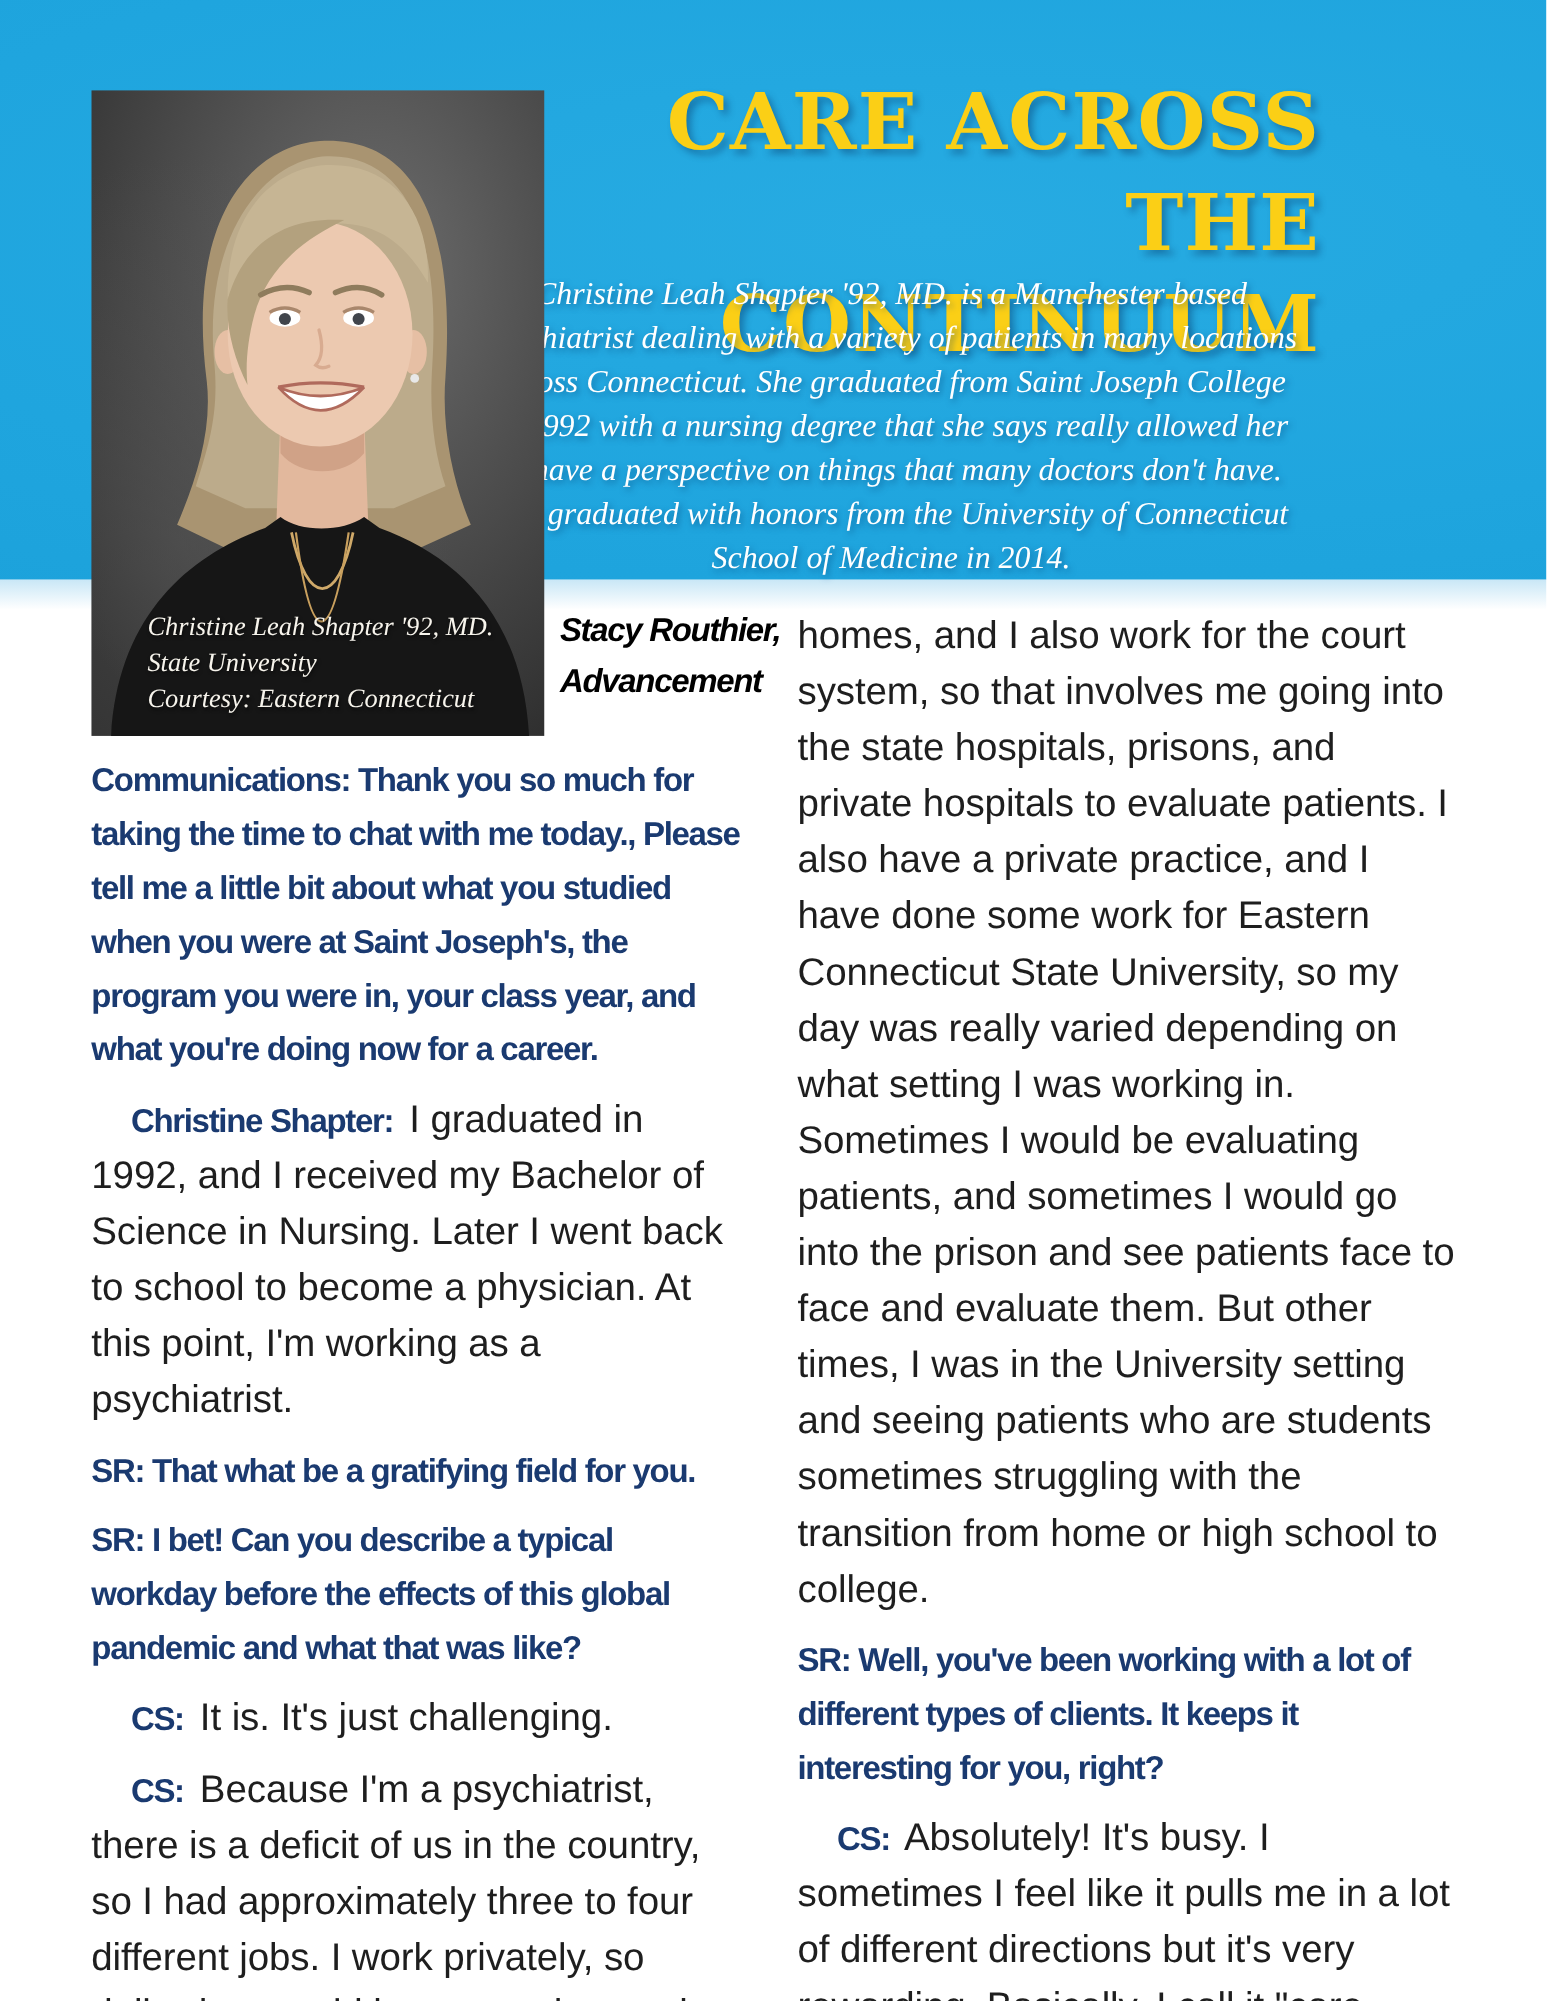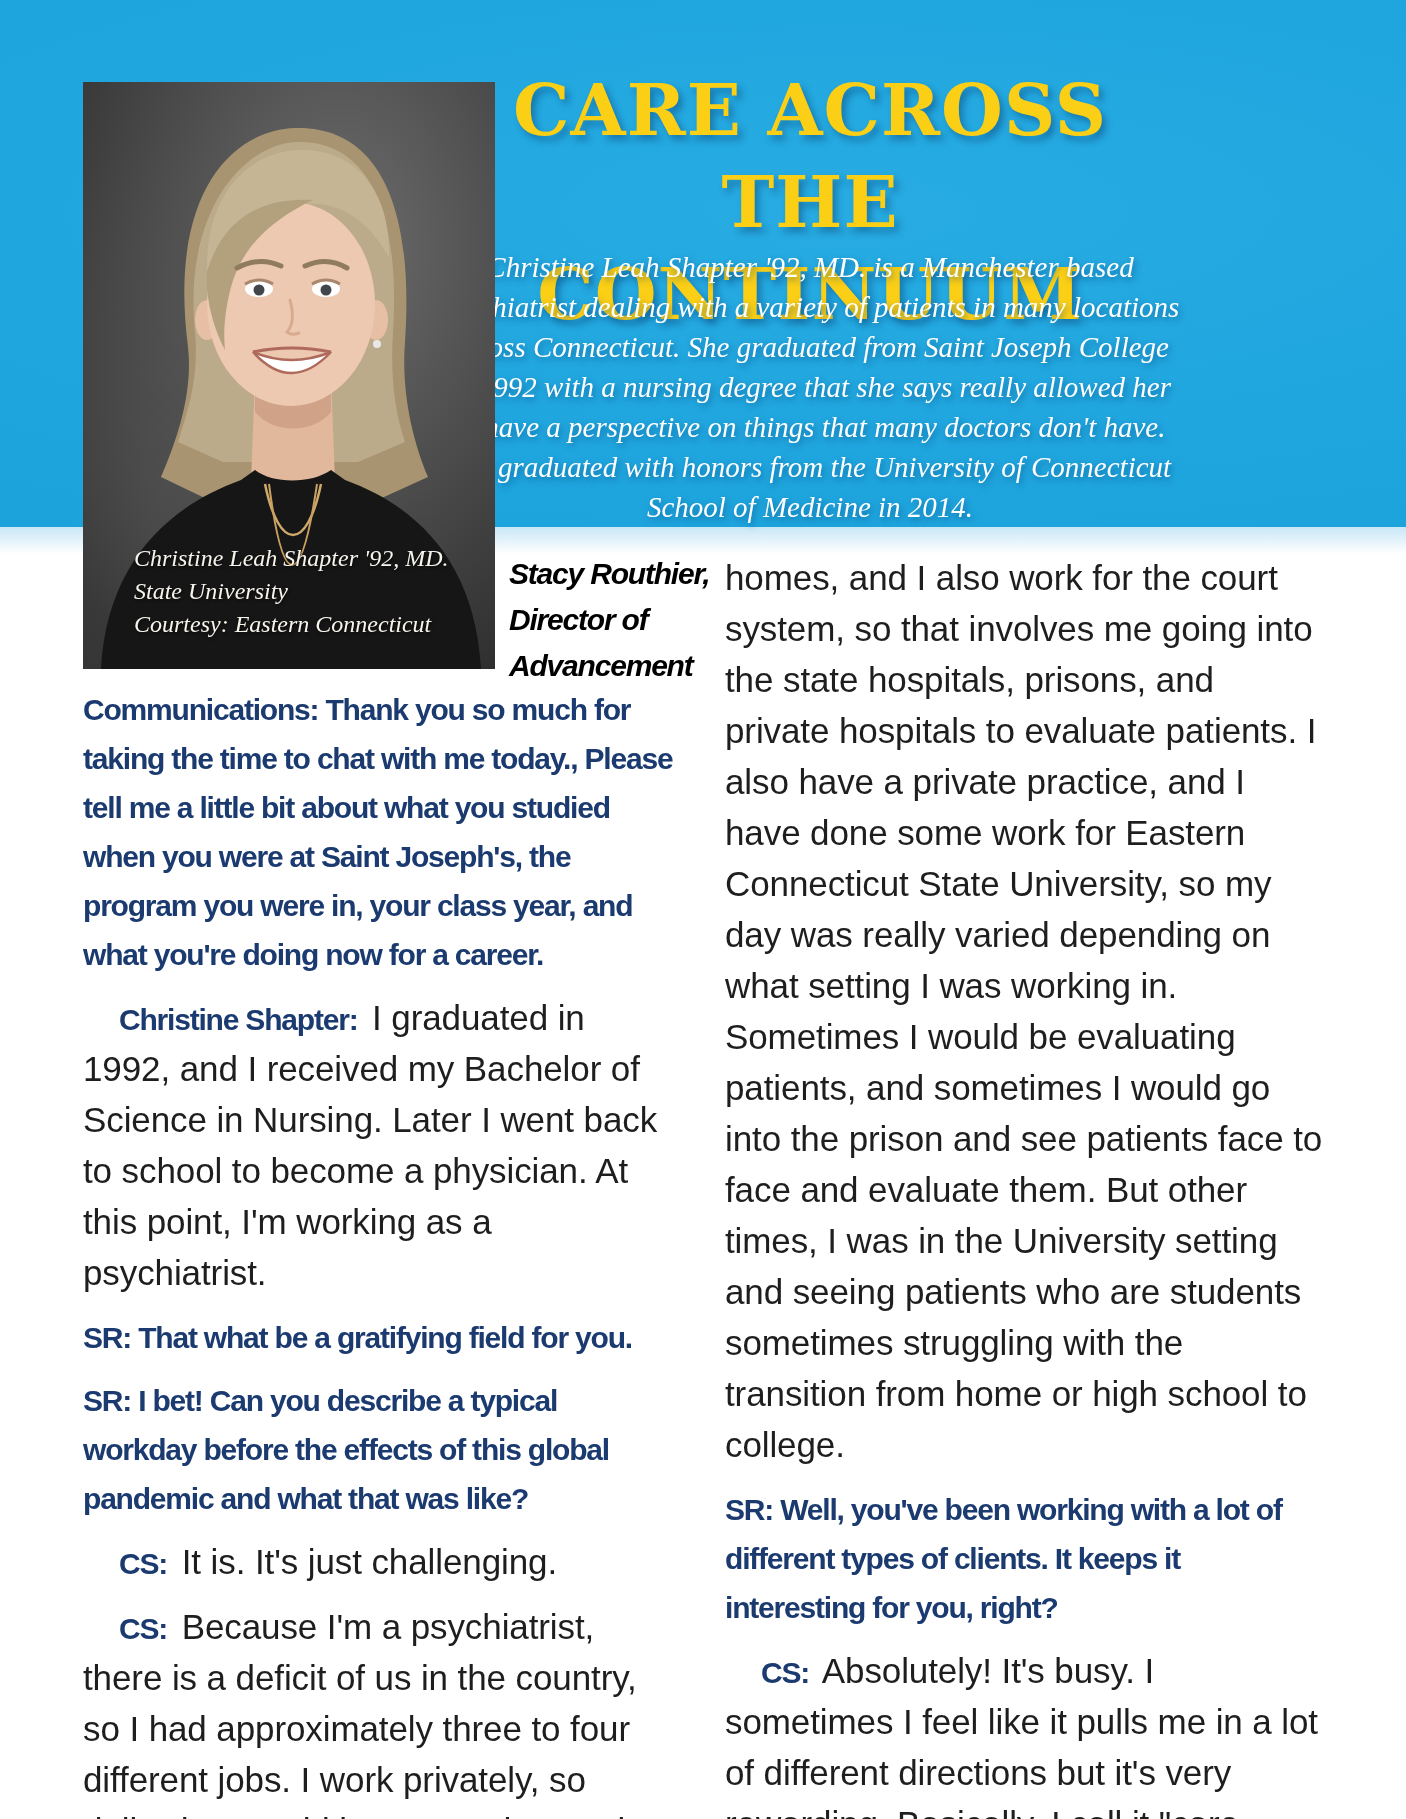--- a/index.html
+++ b/index.html
@@ -36,20 +36,21 @@
   }
   .title-line {
     display: block;
     font-family: "DejaVu Serif", "Liberation Serif", serif;
     font-weight: 700;
     font-size: 71px;
     line-height: 92px;
     letter-spacing: 1px;
     color: #fbcf16;
     text-shadow: 4px 5px 7px rgba(8, 62, 110, 0.45);
+    text-align: right;
   }
 
   .intro {
     position: absolute;
     left: 438px; top: 247px;
     width: 744px;
     text-align: center;
     font-family: "Liberation Serif", serif;
     font-style: italic;
     font-size: 29px;
@@ -60,21 +61,21 @@
 
   
   .photo {
     position: absolute;
     left: 83px; top: 82px;
     width: 412px; height: 587px;
   }
   .photo svg { display: block; width: 100%; height: 100%; }
   .photo-caption {
     position: absolute;
-    left: 51px; bottom: 28px;
+    left: 51px; bottom: 16px;
     width: 330px;
   }
   .caption-line {
     font-family: "Liberation Serif", serif;
     font-style: italic;
     font-size: 24px;
     line-height: 33px;
     color: #f7f4ec;
     text-shadow: 1px 2px 3px rgba(0,0,0,0.55);
   }
@@ -183,21 +184,20 @@
     </svg>
     <div class="photo-caption">
       <div class="caption-line">Christine Leah Shapter '92, MD.</div>
       <div class="caption-line">State University</div>
       <div class="caption-line">Courtesy: Eastern Connecticut</div>
     </div>
   </div>
 
   <div class="interviewer">
     <div class="interviewer-line">Stacy Routhier,</div>
-    <div class="interviewer-line">Director of</div>
     <div class="interviewer-line">Advancement</div>
   </div>
 
   <div class="col col-left">
       <p class="para"><span class="navy">Communications: Thank you so much for taking the time to chat with me today., Please tell me a little bit about what you studied when you were at Saint Joseph's, the program you were in, your class year, and what you're doing now for a career.</span></p>
       <p class="para"><span class="navy speaker">Christine Shapter:</span><span class="body"> I graduated in 1992, and I received my Bachelor of Science in Nursing. Later I went back to school to become a physician. At this point, I'm working as a psychiatrist.</span></p>
       <p class="para"><span class="navy">SR: That what be a gratifying field for you.</span></p>
       <p class="para"><span class="navy">SR: I bet! Can you describe a typical workday before the effects of this global pandemic and what that was like?</span></p>
       <p class="para"><span class="navy speaker">CS:</span><span class="body"> It is. It's just challenging.</span></p>
       <p class="para"><span class="navy speaker">CS:</span><span class="body"> Because I'm a psychiatrist, there is a deficit of us in the country, so I had approximately three to four different jobs. I work privately, so daily, that would just vary what setting I was going to be working in. I do some work in nursing</span></p>

